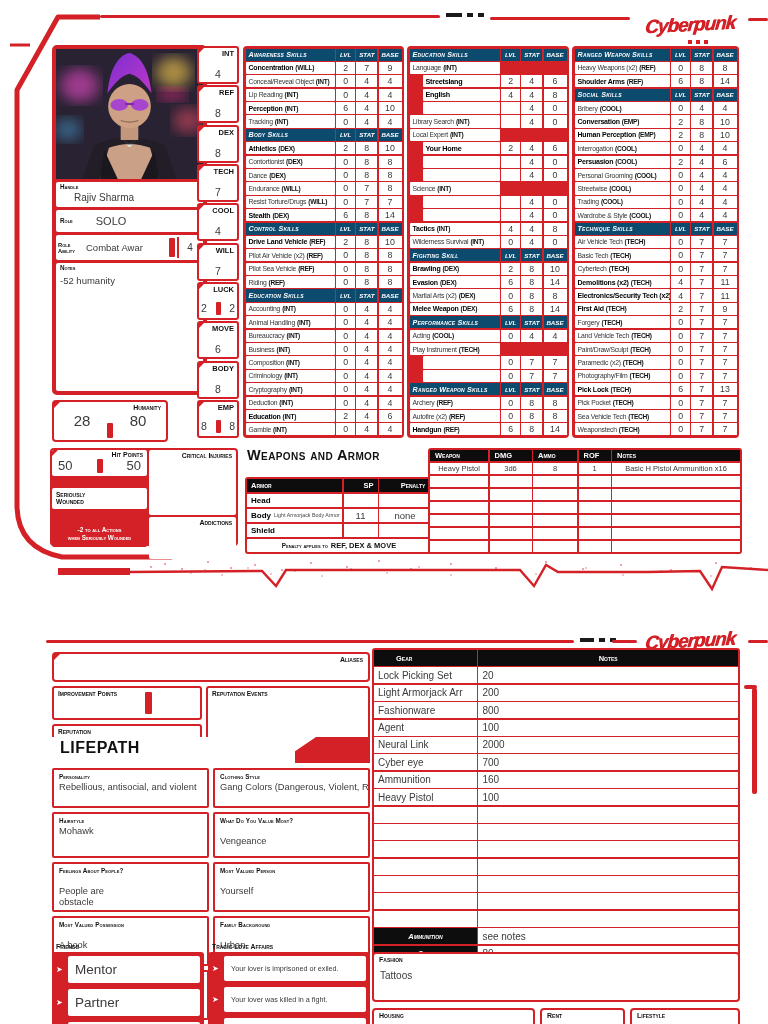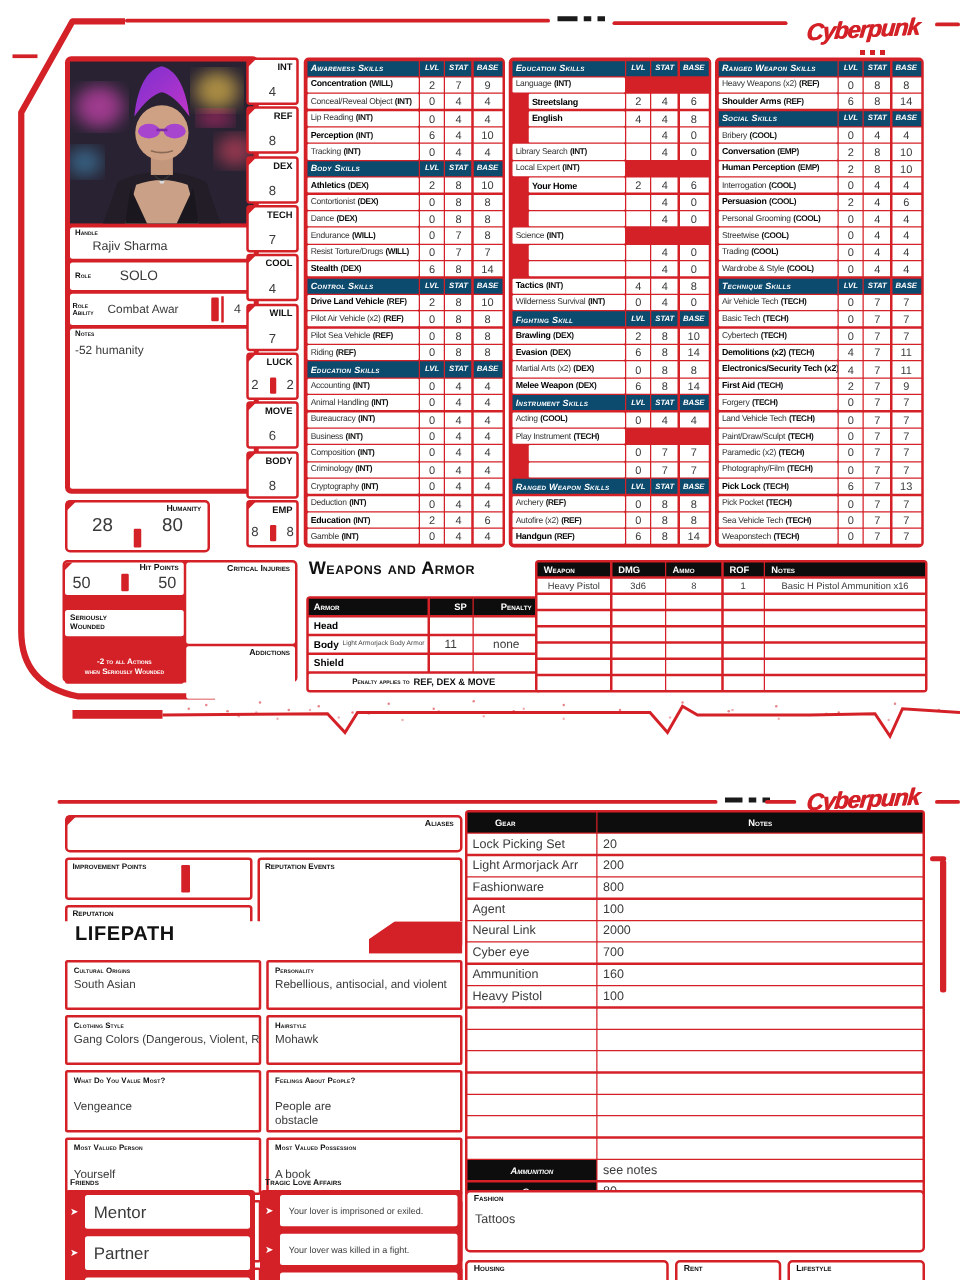--- a/index.html
+++ b/index.html
@@ -826,21 +826,21 @@
               </div>
                 <div class="val">6</div>
                 <div class="val">8</div>
                 <div class="val">14</div>
               </div>
             </div>
         </div>
 
         <div class="blk">
           <div class="shead">
-            <div class="ttl">Instrument Skills</div>
+            <div class="ttl">Performance Skills</div>
             <div class="cl">LVL</div>
             <div class="cl">STAT</div>
             <div class="cl">BASE</div>
           </div>
           <div class="rows">
             
           
               <div class="srow t-s">
                 <div class="name">
                 <span class="n">Acting</span>
@@ -1402,24 +1402,20 @@
         <span class="lbl">Reputation</span>
       </div>
     </div>
 
     <div class="lphead">
       <span class="rshape"></span>
       <span class="t">LIFEPATH</span>
     </div>
     <div class="lpgrid">
 
-        <div class="lpbox t-stack">
-          <span class="lbl">Cultural Origins</span>
-          <span class="val">South Asian</span>
-        </div>
 
         <div class="lpbox t-stack">
           <span class="lbl">Personality</span>
           <span class="val">Rebellious, antisocial, and violent</span>
         </div>
 
         <div class="lpbox t-stack">
           <span class="lbl">Clothing Style</span>
           <span class="val">Gang Colors (Dangerous, Violent, Reb</span>
         </div>

